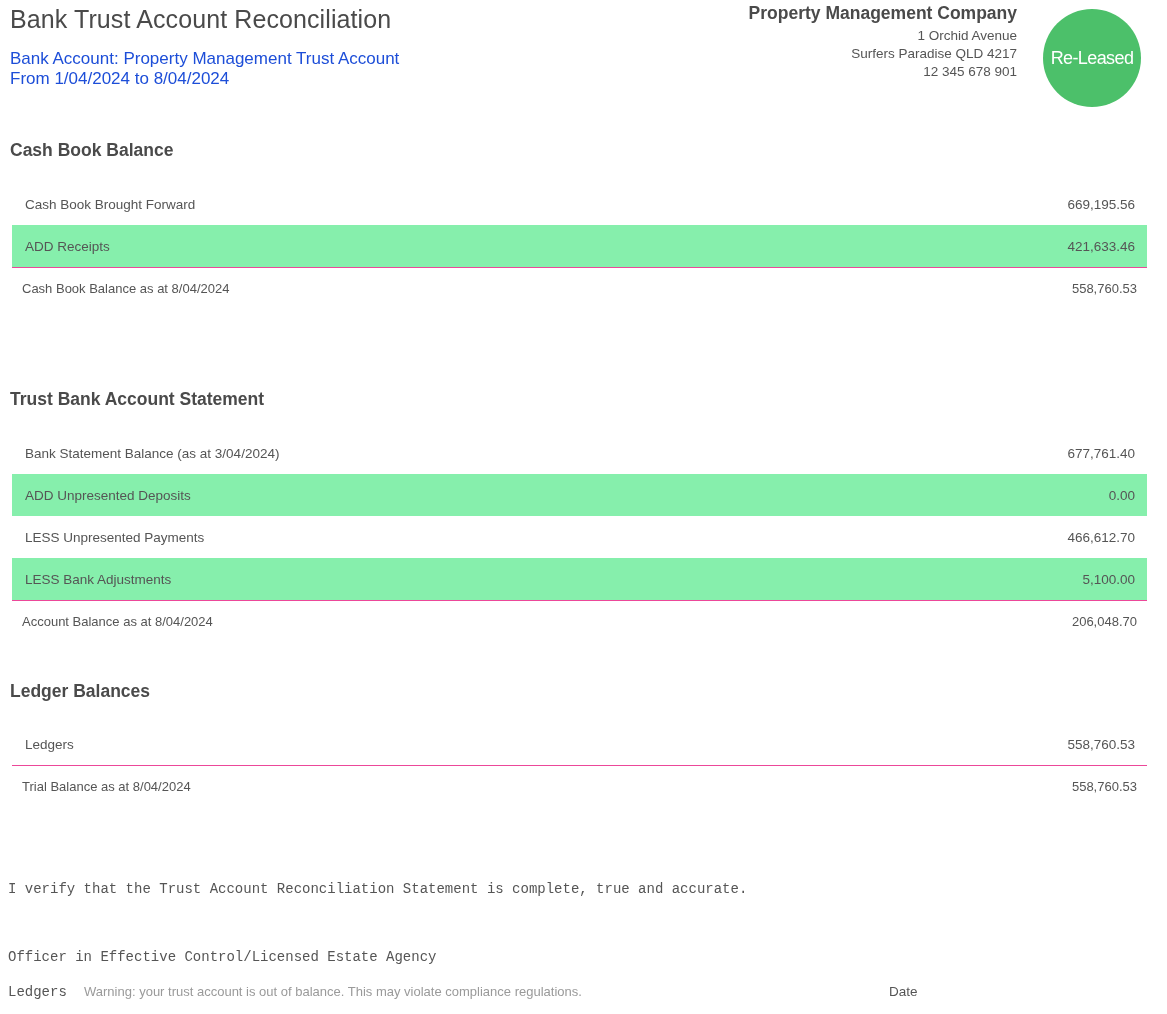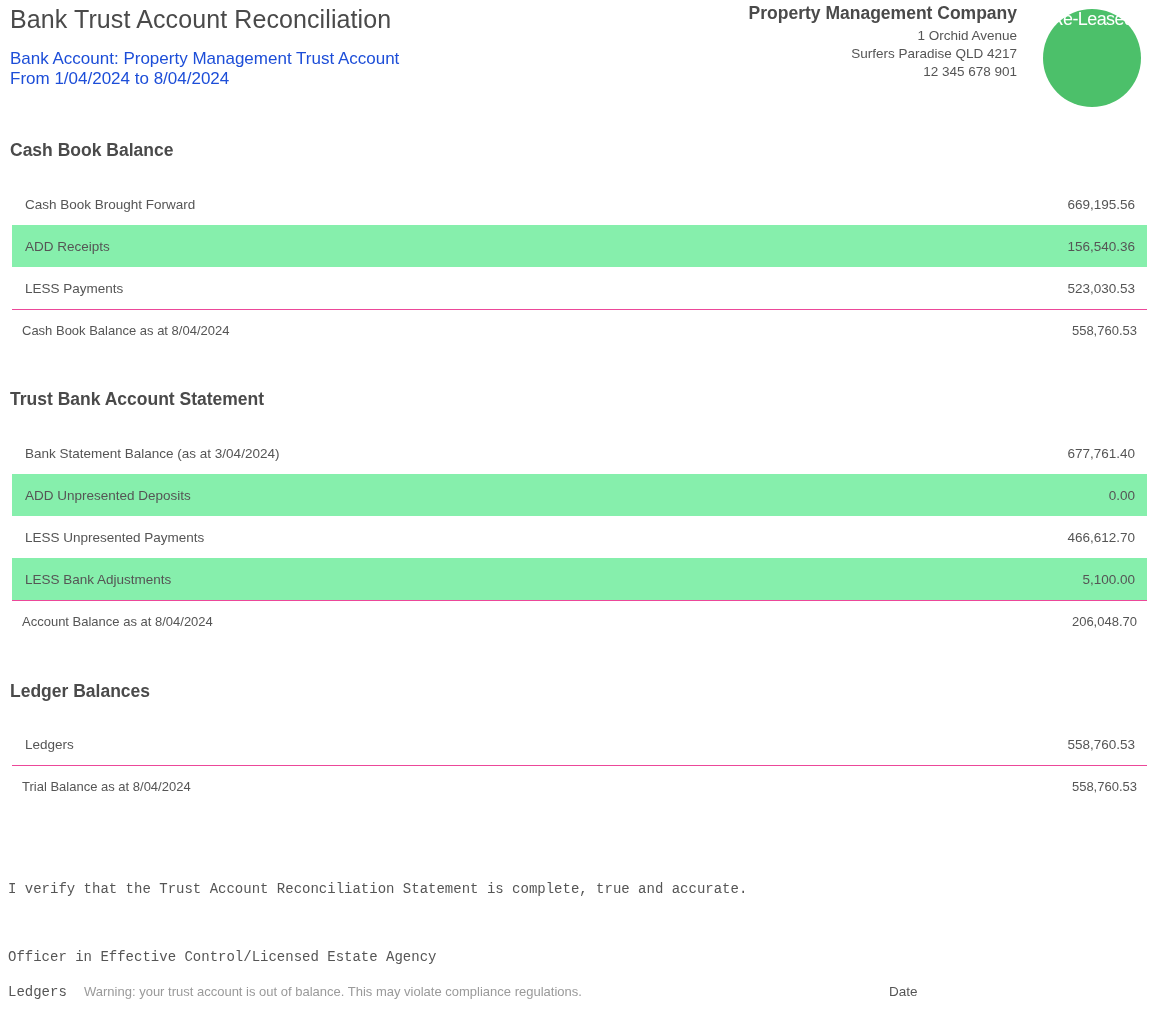--- a/index.html
+++ b/index.html
@@ -56,20 +56,21 @@
     }
     .logo {
       position: absolute;
       left: 1043px;
       top: 9px;
       width: 98px;
       height: 98px;
       border-radius: 50%;
       background: #4cc06a;
       display: flex;
+      align-items: center;
       justify-content: center;
     }
     .logo span {
       color: #ffffff;
       font-size: 18px;
       letter-spacing: -0.6px;
     }
     .section {
       position: absolute;
       left: 0;
@@ -151,25 +152,21 @@
 
 <div class="section" style="top:0;">
   <div class="section-title" style="top:140px;">Cash Book Balance</div>
   <div class="rows" style="top:183px;">
     <div class="row">
       <span>Cash Book Brought Forward</span>
       <span>669,195.56</span>
     </div>
     <div class="row alt">
       <span>ADD Receipts</span>
-      <span>156,540.36</span>
-    </div>
-    <div class="row">
-      <span>LESS Payments</span>
-      <span>523,030.53</span>
+      <span>421,633.46</span>
     </div>
     <div class="total-row">
       <span>Cash Book Balance as at 8/04/2024</span>
       <span>558,760.53</span>
     </div>
   </div>
 </div>
 
 <div class="section" style="top:0;">
   <div class="section-title" style="top:389px;">Trust Bank Account Statement</div>

